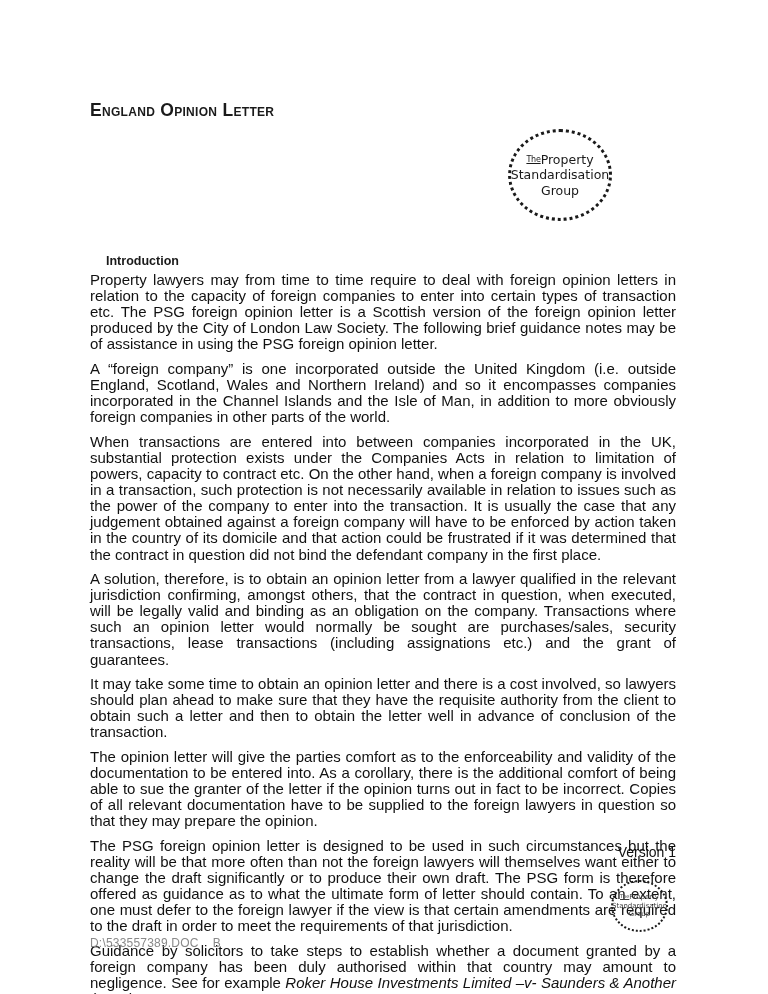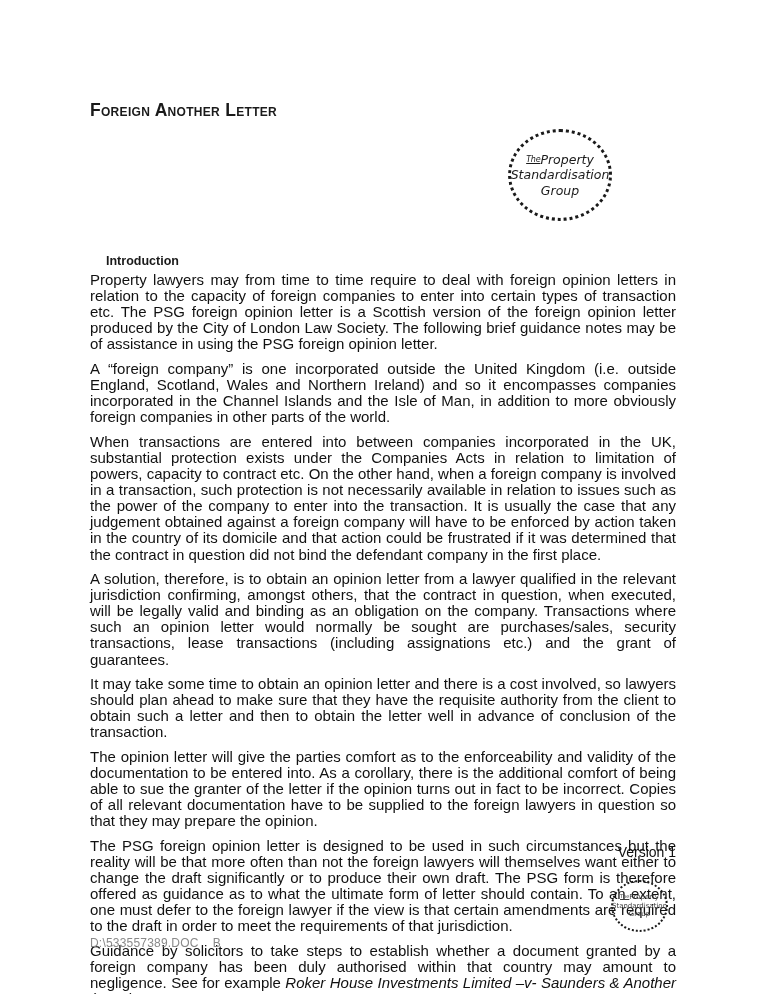--- a/index.html
+++ b/index.html
@@ -71,21 +71,20 @@
     width: 104px;
     height: 92px;
     border-width: 3px;
     padding: 6px 8px;
   }
   .logo-main .logo-line {
     font-size: 12.5px;
     line-height: 1.22;
     white-space: nowrap;
     font-weight: 500;
-    font-style: italic;
   }
   .logo-main .logo-the {
     font-size: 8px;
     text-decoration: underline;
     vertical-align: 2px;
     letter-spacing: -0.2px;
   }
 
   .logo-small {
     left: 611px;
@@ -159,21 +158,21 @@
     letter-spacing: 0.2px;
     white-space: pre;
   }
 </style>
 </head>
 <body>
 
 <div class="page">
 
   <div class="header-block">
-    <h1 class="doc-title">Foreign Another Letter</h1>
+    <h1 class="doc-title">England Opinion Letter</h1>
   </div>
 
   <div class="logo logo-main">
     <div class="logo-line"><span class="logo-the">The</span><span>Property</span></div>
     <div class="logo-line">Standardisation</div>
     <div class="logo-line">Group</div>
   </div>
 
   <div class="content">
     <div class="section-heading">Introduction</div>

